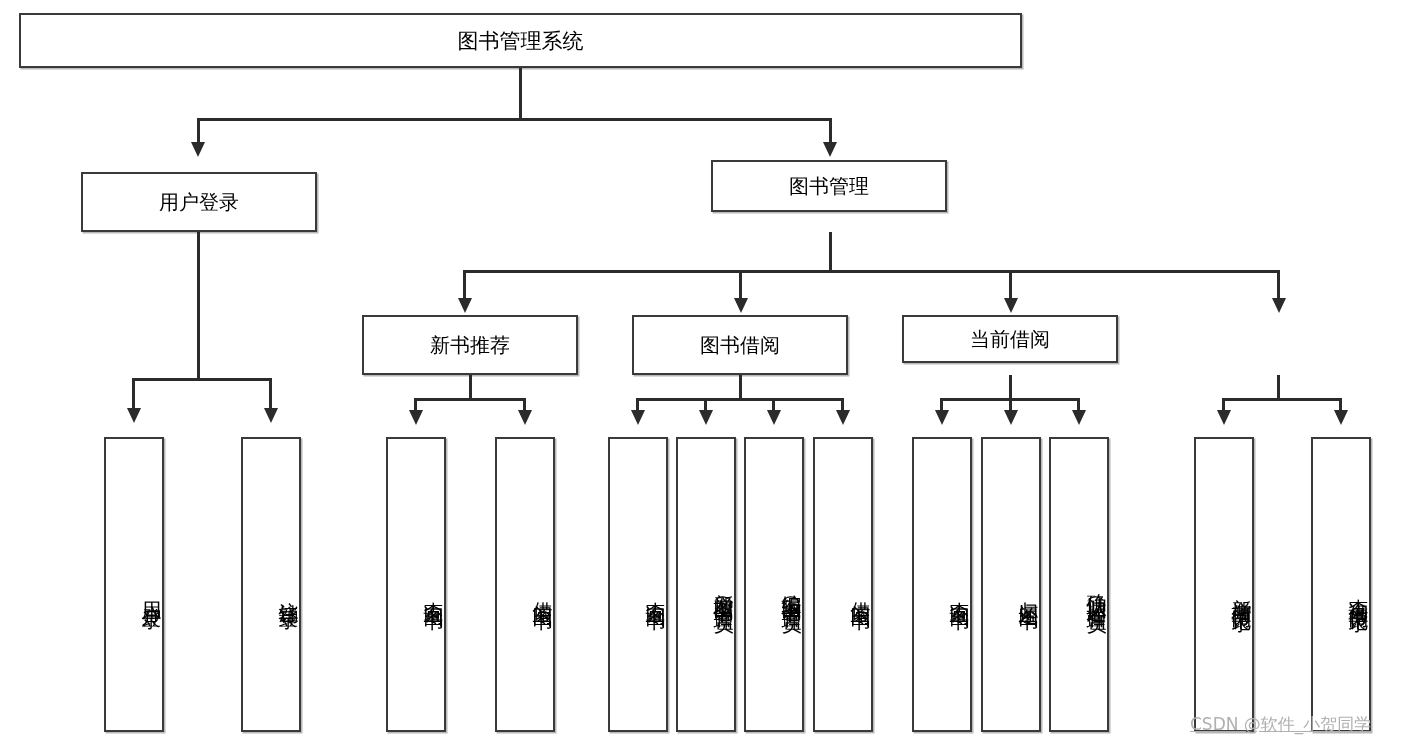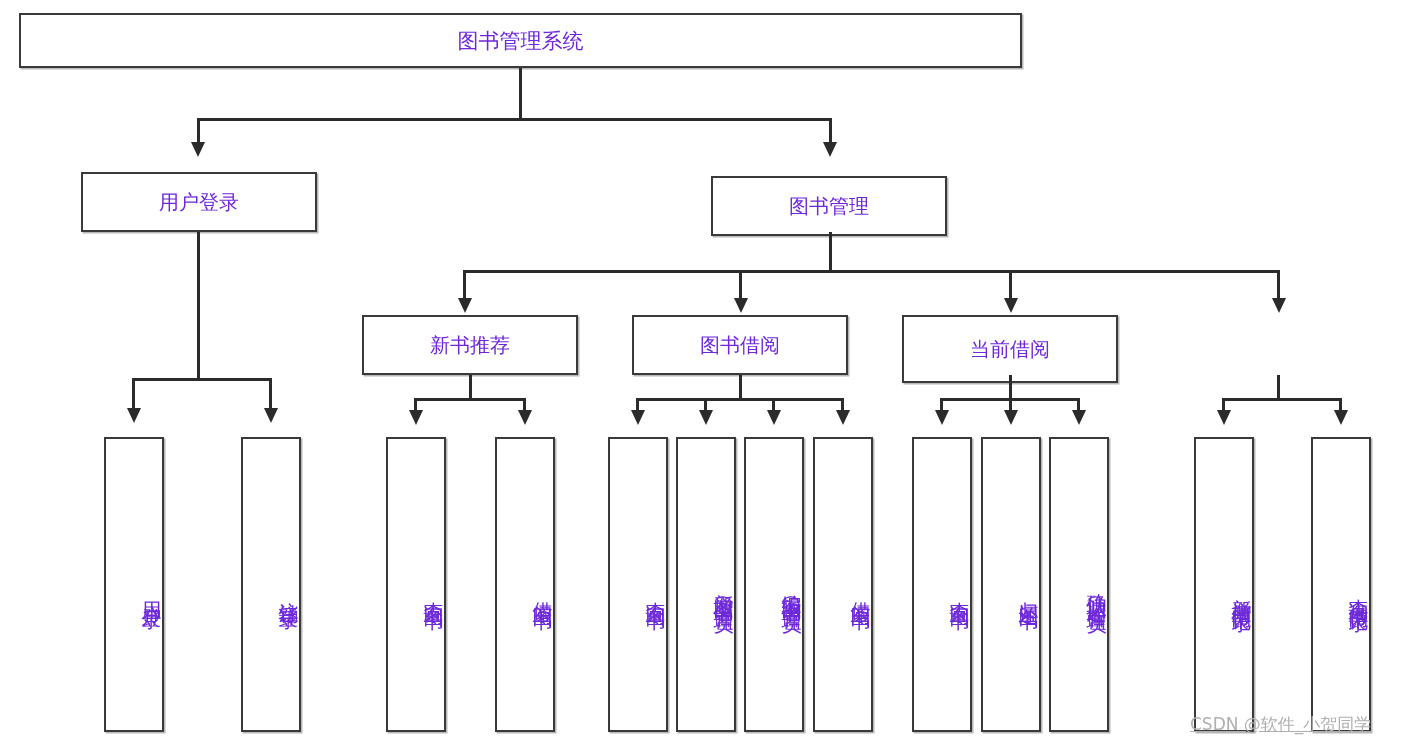--- a/index.html
+++ b/index.html
@@ -23,21 +23,21 @@
   .node {
     position: absolute;
     box-sizing: border-box;
     background: #ffffff;
     border: 2.5px solid #3a3a3a;
     box-shadow: 1.5px 1.5px 0 0 #b8b8b8;
     display: flex;
     align-items: center;
     justify-content: center;
     text-align: center;
-    color: #6d28d9;
+    color: #000000;
   }
   .node.root      { font-size: 21px; }
   .node.level2    { font-size: 20px; }
   .node.level3    { font-size: 20px; }
   .node.leaf {
     font-size: 20px;
     writing-mode: vertical-rl;
     text-orientation: upright;
     letter-spacing: 3px;
     line-height: 1.05;
@@ -90,21 +90,21 @@
   <div class="hline" style="left:198px; top:118px; width:634px; height:3px;"></div>
 
   <div class="vline" style="left:197px; top:118px; height:26px;"></div>
   <div class="arrow" style="left:191px; top:142px;"></div>
   <div class="vline" style="left:829px; top:118px; height:26px;"></div>
   <div class="arrow" style="left:823px; top:142px;"></div>
 
   <div class="node level2" style="left:81px; top:172px; width:236px; height:60px;">
     <span class="label">用户登录</span>
   </div>
-  <div class="node level2" style="left:711px; top:176px; width:236px; height:60px;">
+  <div class="node level2" style="left:711px; top:160px; width:236px; height:52px;">
     <span class="label">图书管理</span>
   </div>
 
   <div class="vline" style="left:197px; top:232px; height:148px;"></div>
   <div class="hline" style="left:133px; top:378px; width:138px;"></div>
   <div class="vline" style="left:132px; top:378px; height:32px;"></div>
   <div class="arrow" style="left:127px; top:408px;"></div>
   <div class="vline" style="left:269px; top:378px; height:32px;"></div>
   <div class="arrow" style="left:264px; top:408px;"></div>
 
@@ -118,21 +118,21 @@
   <div class="arrow" style="left:1004px; top:298px;"></div>
   <div class="vline" style="left:1277px; top:270px; height:30px;"></div>
   <div class="arrow" style="left:1272px; top:298px;"></div>
 
   <div class="node level3" style="left:632px; top:315px; width:216px; height:60px;">
     <span class="label">图书借阅</span>
   </div>
   <div class="node level3" style="left:362px; top:315px; width:216px; height:60px;">
     <span class="label">新书推荐</span>
   </div>
-  <div class="node level3" style="left:902px; top:315px; width:216px; height:68px;">
+  <div class="node level3" style="left:902px; top:315px; width:216px; height:48px;">
     <span class="label">当前借阅</span>
   </div>
 
   <div class="vline" style="left:469px; top:375px; height:25px;"></div>
   <div class="hline" style="left:415px; top:398px; width:110px;"></div>
   <div class="vline" style="left:414px; top:398px; height:14px;"></div>
   <div class="arrow" style="left:409px; top:410px;"></div>
   <div class="vline" style="left:523px; top:398px; height:14px;"></div>
   <div class="arrow" style="left:518px; top:410px;"></div>
 

